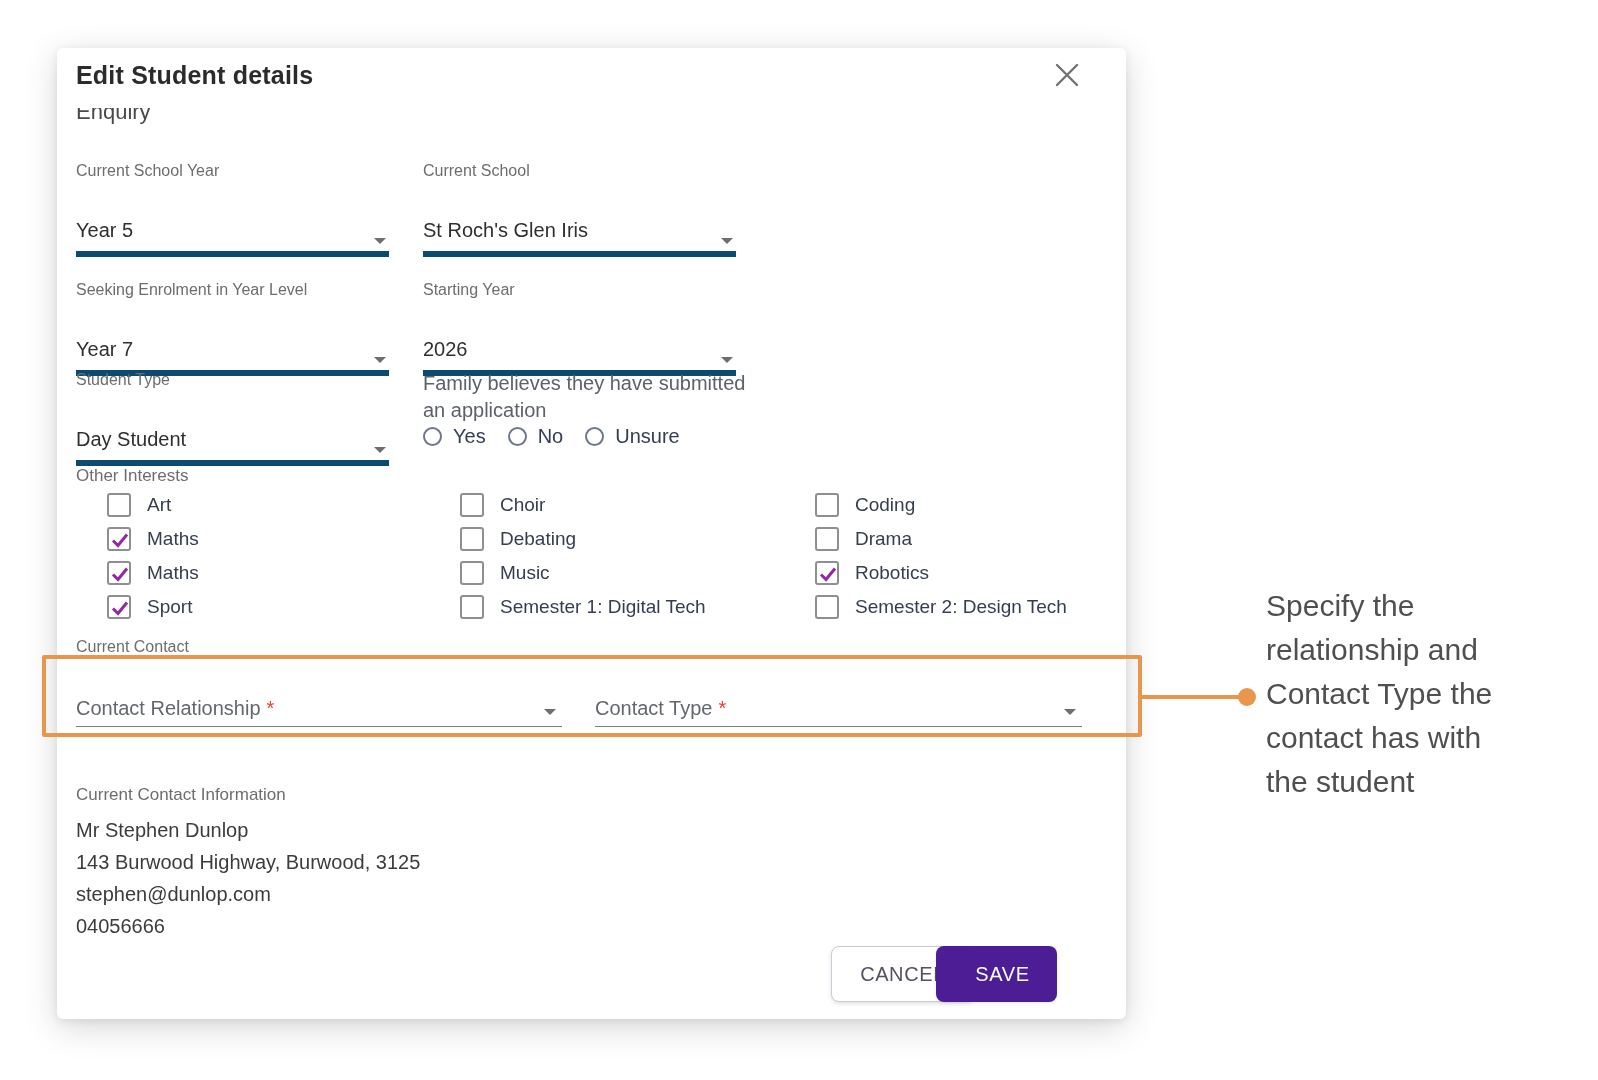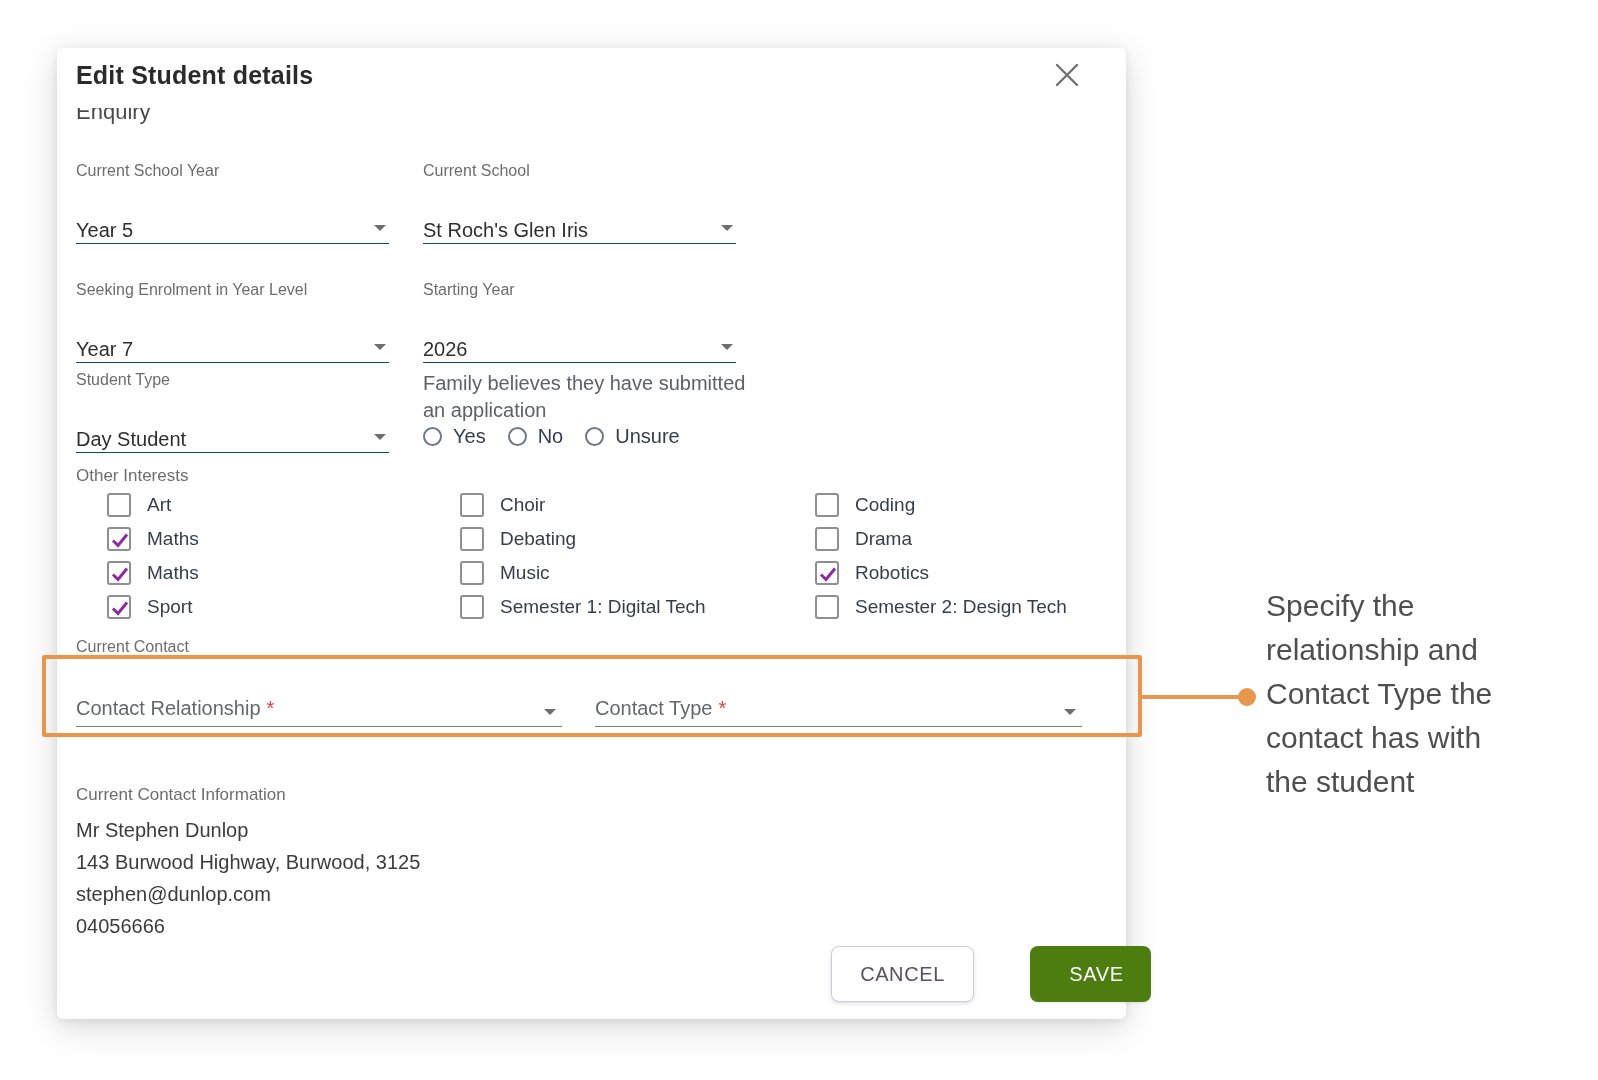--- a/index.html
+++ b/index.html
@@ -14,21 +14,21 @@
   .close-btn { position:absolute; left:993px; top:10px; width:34px; height:34px; cursor:pointer; }
   .close-btn svg { width:100%; height:100%; }
 
   .section-clip { position:absolute; left:19px; top:60px; width:240px; height:34px; overflow:hidden; }
   .section-clip .section-text { display:block; margin-top:-9px; font-size:22px; color:#4a4a4a; }
 
   
   .field { position:absolute; }
   .f-label { font-size:16px; color:#6d6d6d; line-height:20px; }
   .f-value { margin-top:9px; font-size:20px; color:#2f2f2f; line-height:26px; }
-  .f-line { border-bottom:1px solid #0c4a6e; padding-bottom:0;margin-top:36px; }
+  .f-line { border-bottom:6px solid #0c4a6e; padding-bottom:8px;margin-top:36px; }
   .caret { position:absolute; right:3px; bottom:13px; width:0; height:0;
            border-left:6px solid transparent; border-right:6px solid transparent; border-top:6px solid #6e6e6e; }
 
   .pos-f1 { left:19px;  top:113px; width:313px; }
   .pos-f2 { left:366px; top:113px; width:313px; }
   .pos-f3 { left:19px;  top:232px; width:313px; }
   .pos-f4 { left:366px; top:232px; width:313px; }
   .pos-f5 { left:19px;  top:322px; width:313px; }
 
   
@@ -69,21 +69,21 @@
   
   .lbl-contact-info { left:19px; top:737px; }
   .contact-lines { position:absolute; left:19px; top:766px; }
   .ci-line { font-size:20px; color:#3c3c3c; line-height:32px; }
 
   
   .btn { position:absolute; top:898px; height:56px; border-radius:8px; font-size:20px;
          letter-spacing:.6px; display:flex; align-items:center; justify-content:center; cursor:pointer; }
   .btn-cancel { left:774px; width:143px; background:#fff; border:1px solid #cfc9d6; color:#594f63;
                 box-shadow:0 2px 4px rgba(0,0,0,.12); }
-  .btn-save { left:973px; width:121px; background:#4d7c0f; border:none; color:#fbfbfb;
+  .btn-save { left:879px; width:121px; background:#4c1d95; border:none; color:#fbfbfb;
               box-shadow:0 1px 3px rgba(0,0,0,.10);padding-left:12px; }
 </style>
 </head>
 <body>
 
 <div class="page">
 
   <div class="modal">
 
     <div class="modal-title">Edit Student details</div>

